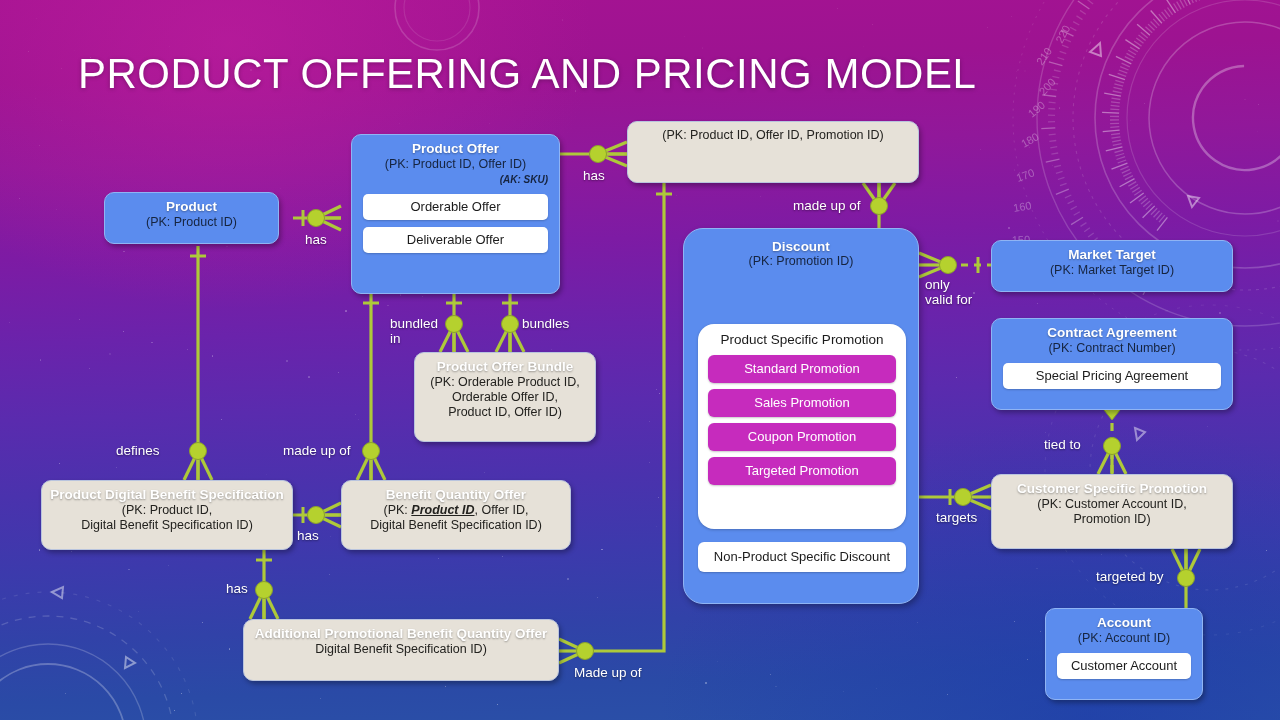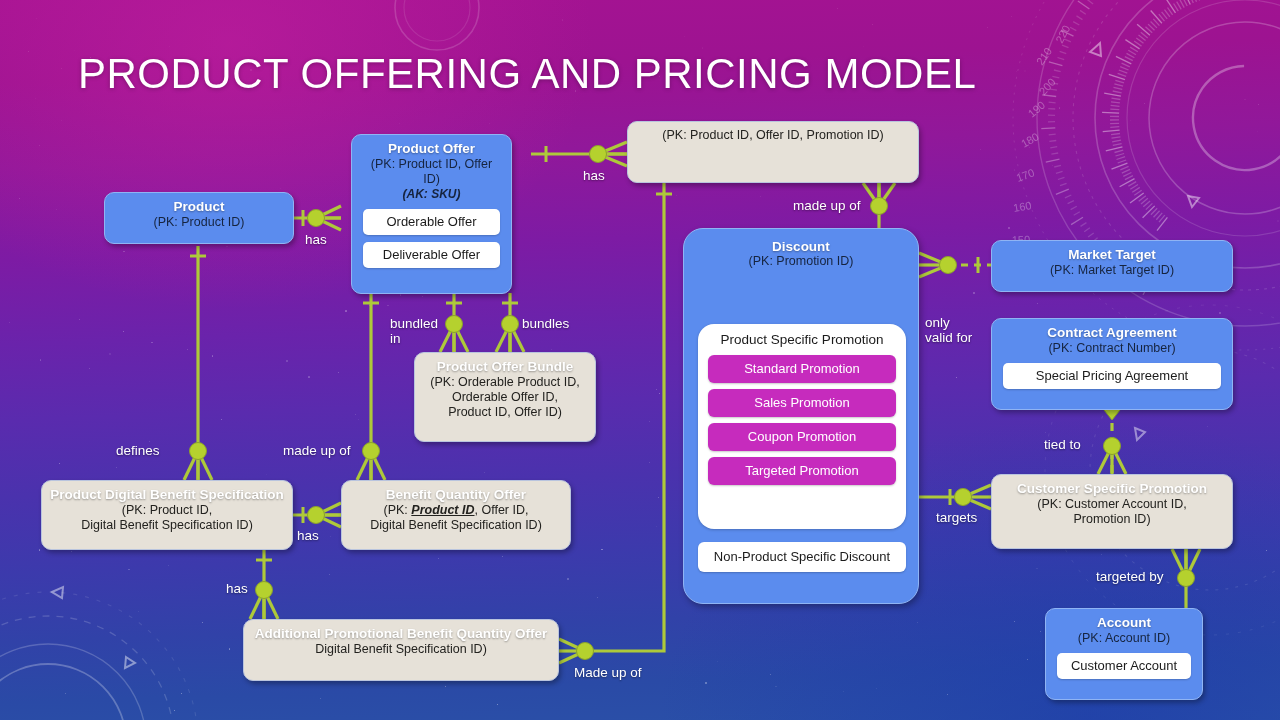--- a/index.html
+++ b/index.html
@@ -91,25 +91,26 @@
     color: #16243f;
     text-align: center;
   }
   .ent.tan .ent-key { color: #23221f; }
   .ent .ent-key .u {
     font-weight: bold;
     font-style: italic;
     text-decoration: underline;
   }
   .ent .ent-ak {
-    font-size: 12px;
+    font-size: 10px;
     line-height: 15px;
     font-style: italic;
     font-weight: bold;
     color: #16243f;
+    text-align: right;
   }
   
   .sub {
     background: #ffffff;
     border-radius: 5px;
     color: #1b1b1b;
     font-size: 13px;
     line-height: 16px;
     padding: 5px 8px;
     margin-top: 7px;
@@ -785,37 +786,37 @@
 
     <polygon points="1112,400 1120,410 1112,420 1104,410" fill="#b5d12e" stroke="#8ba32a" stroke-width="1"></polygon>
   </svg>
 
   <div class="rel" style="left:305px; top:232px;">has</div>
   <div class="rel" style="left:583px; top:168px;">has</div>
   <div class="rel" style="left:390px; top:316px;">bundled
 in</div>
   <div class="rel" style="left:522px; top:316px;">bundles</div>
   <div class="rel" style="left:793px; top:198px;">made up of</div>
-  <div class="rel" style="left:925px; top:277px;margin-top:38px;">only
+  <div class="rel" style="left:925px; top:277px;">only
 valid for</div>
   <div class="rel" style="left:116px; top:443px;">defines</div>
   <div class="rel" style="left:283px; top:443px;">made up of</div>
   <div class="rel" style="left:297px; top:528px;">has</div>
   <div class="rel" style="left:226px; top:581px;">has</div>
   <div class="rel" style="left:574px; top:665px;">Made up of</div>
   <div class="rel" style="left:936px; top:510px;">targets</div>
   <div class="rel" style="left:1044px; top:437px;">tied to</div>
   <div class="rel" style="left:1096px; top:569px;">targeted by</div>
 
-  <div class="ent blue" style="left:104px; top:192px; width:190px; height:52px;">
+  <div class="ent blue" style="left:104px; top:192px; width:175px; height:52px;">
     <div class="ent-title">Product</div>
     <div class="ent-key">(PK: Product ID)</div>
   </div>
 
-  <div class="ent blue" style="left:351px; top:134px; width:161px; height:160px; padding:6px 11px 10px;">
+  <div class="ent blue" style="left:351px; top:134px; width:209px; height:160px; padding:6px 11px 10px;">
     <div class="ent-title">Product Offer</div>
     <div class="ent-key">(PK: Product ID, Offer ID)</div>
     <div class="ent-ak">(AK: SKU)</div>
     <div class="sub">Orderable Offer</div>
     <div class="sub">Deliverable Offer</div>
   </div>
 
   <div class="ent tan" style="left:627px; top:121px; width:292px; height:62px;">
     <div class="ent-key">(PK: Product ID, Offer ID, Promotion ID)</div>
   </div>

